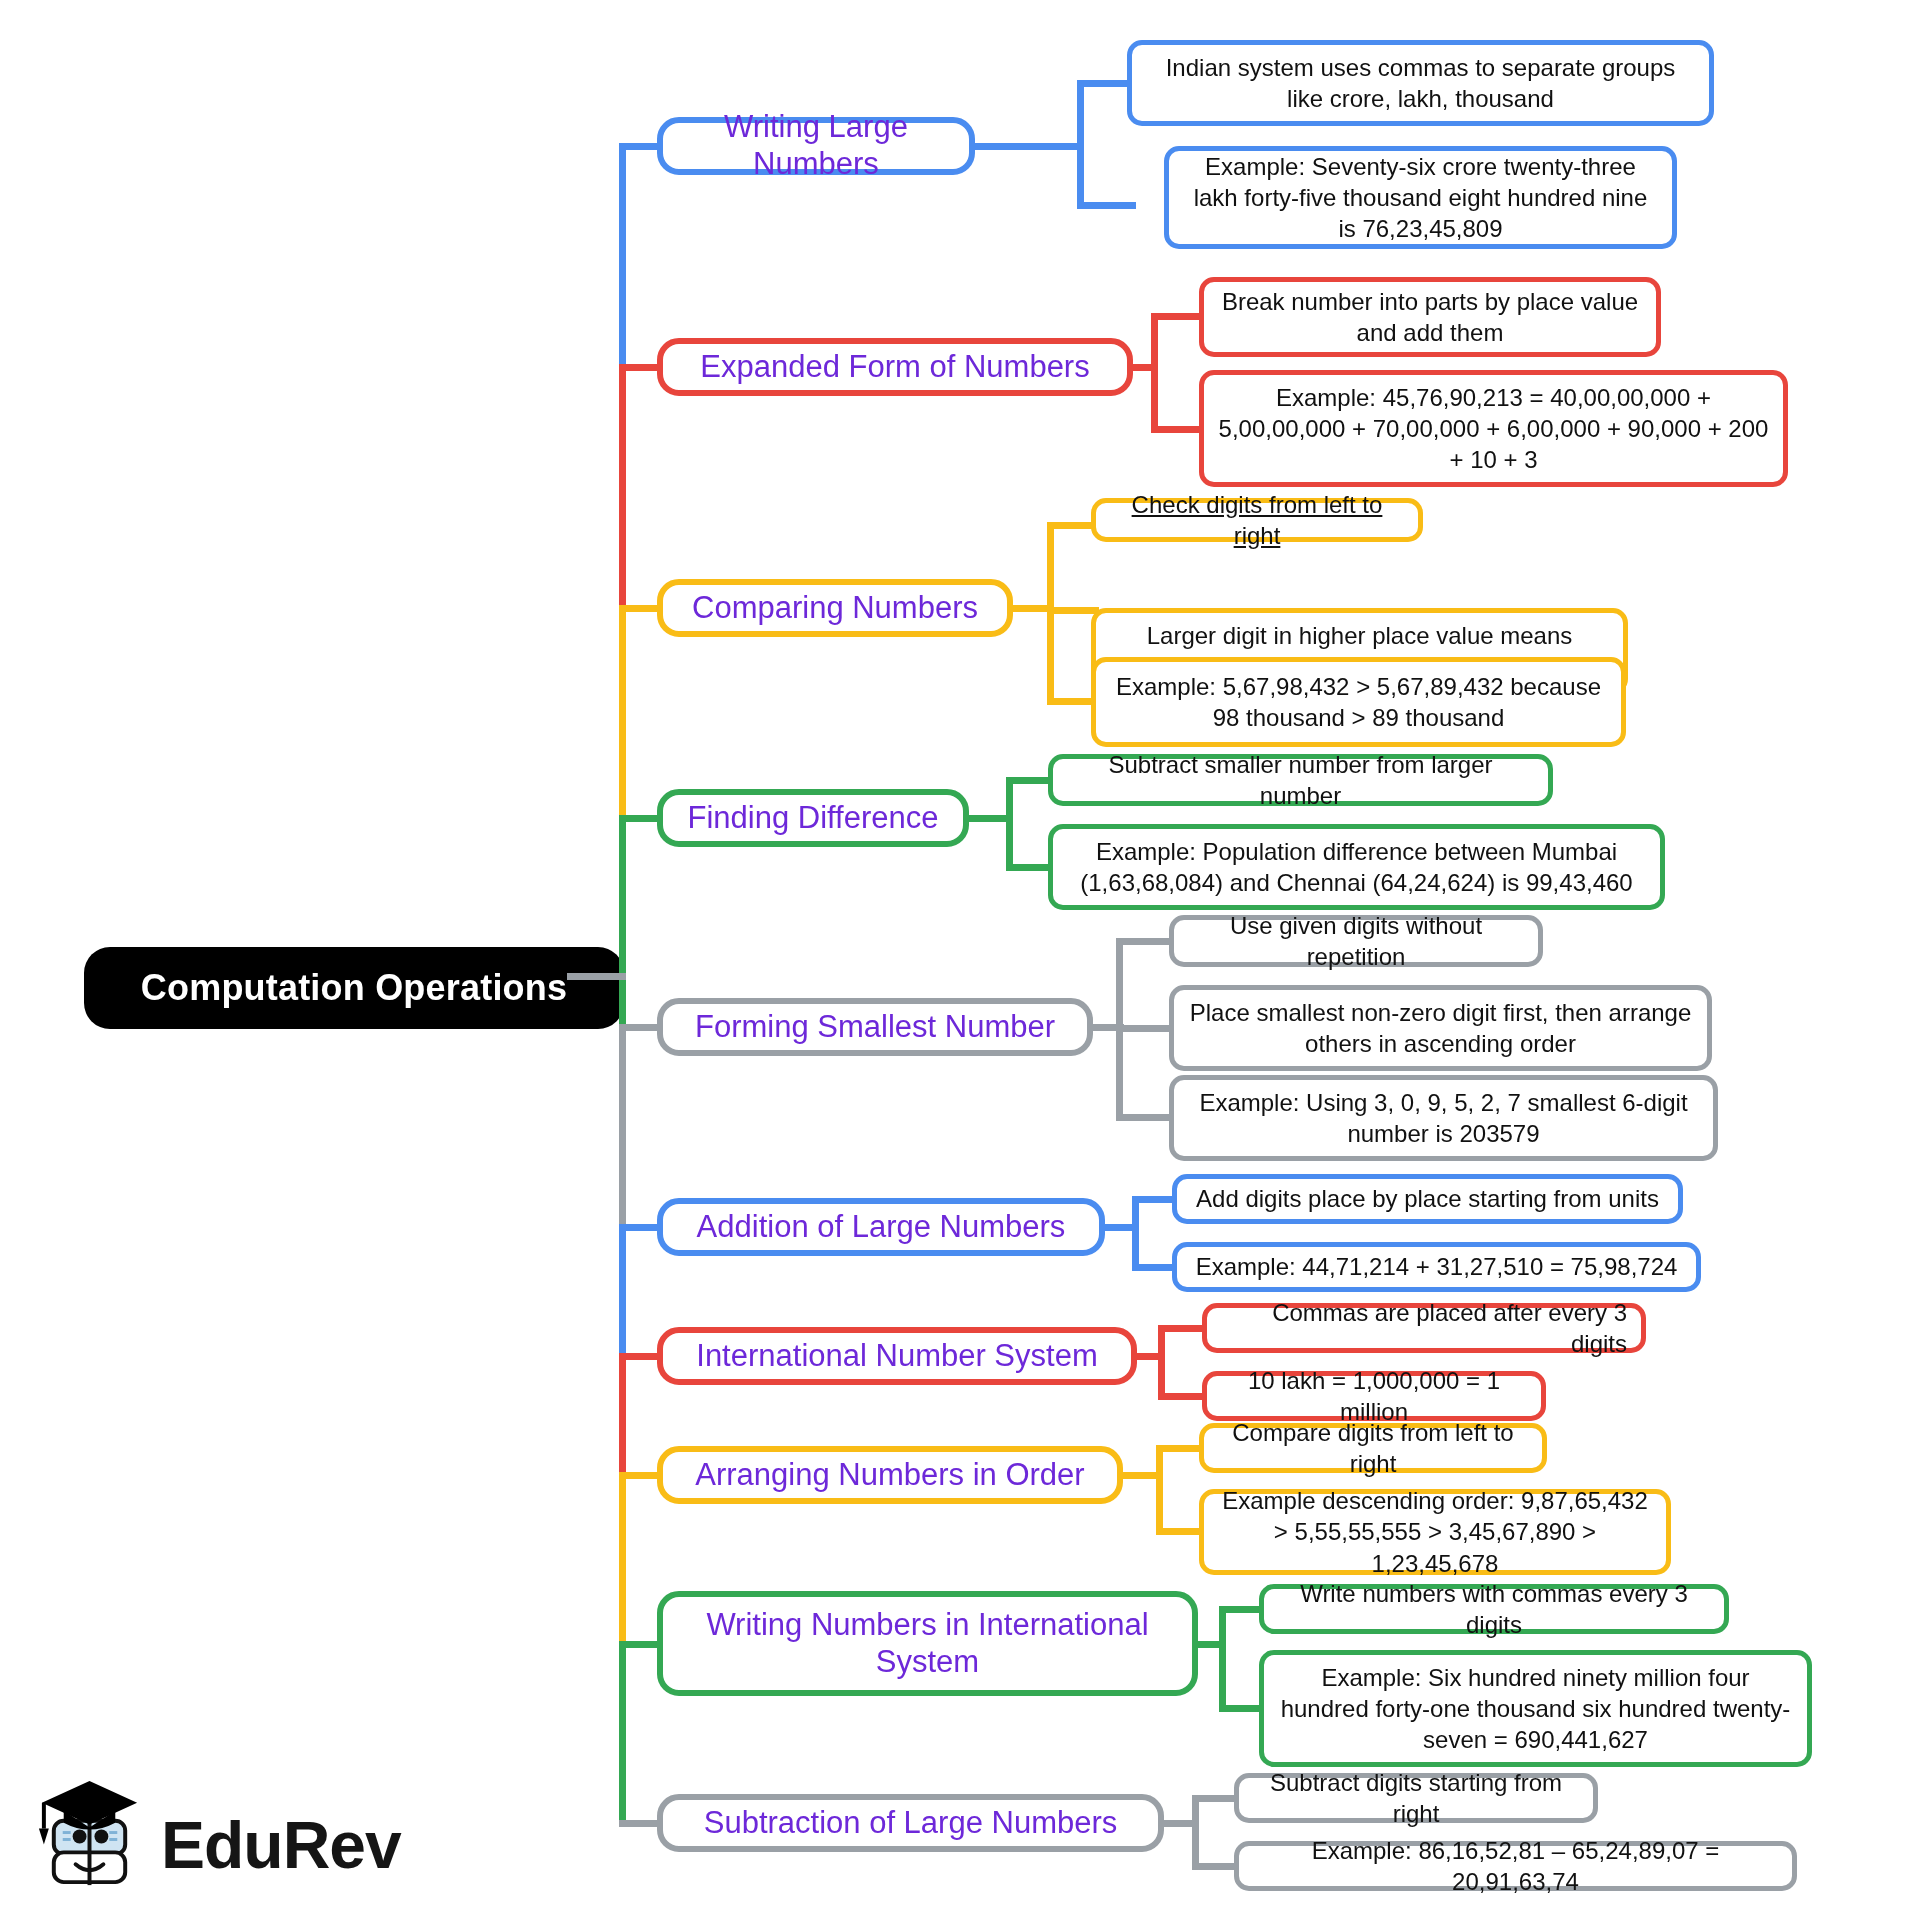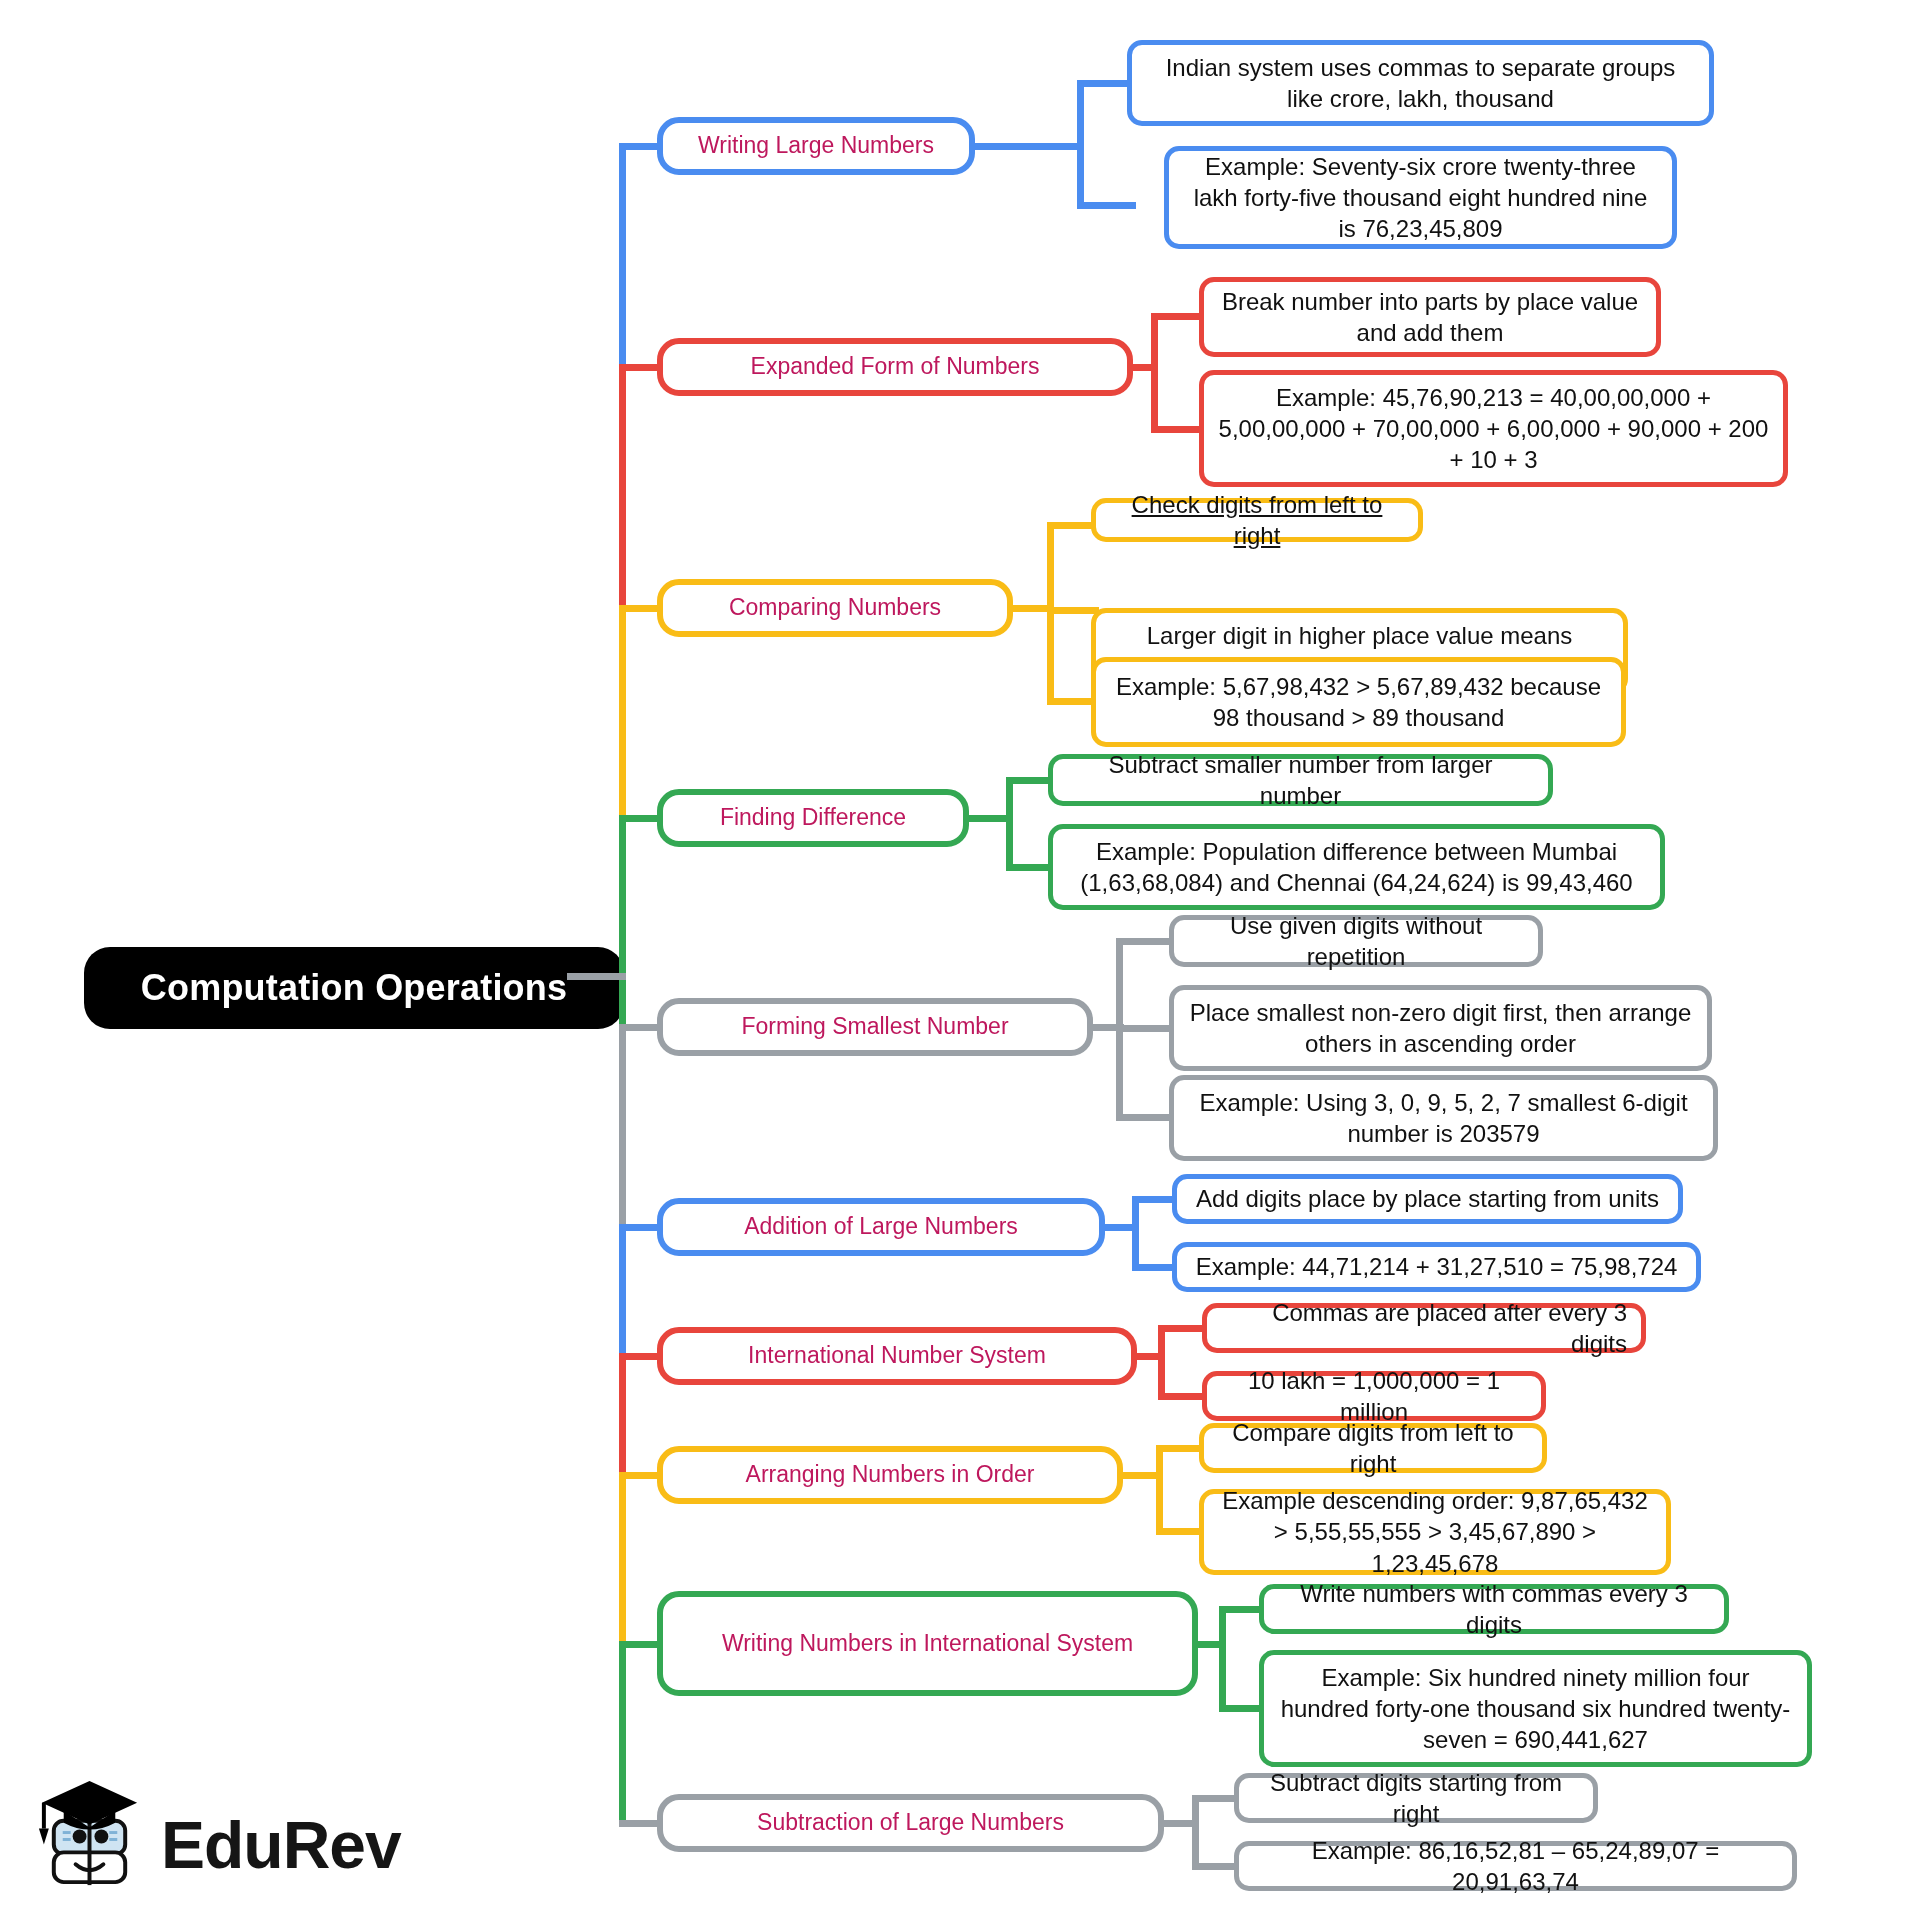--- a/index.html
+++ b/index.html
@@ -22,22 +22,22 @@
 
   
   .topic{
     position:absolute;
     background:#ffffff;
     border-style:solid;
     border-width:6px;
     border-radius:22px;
     display:flex;align-items:center;justify-content:center;
     text-align:center;
-    font-size:23px;
-    color:#be185d;
+    font-size:31px;
+    color:#6d28d9;
     line-height:1.18;
     padding:4px 16px;
     box-sizing:border-box;
   }
 
   
   .leaf{
     position:absolute;
     background:#ffffff;
     border-style:solid;

